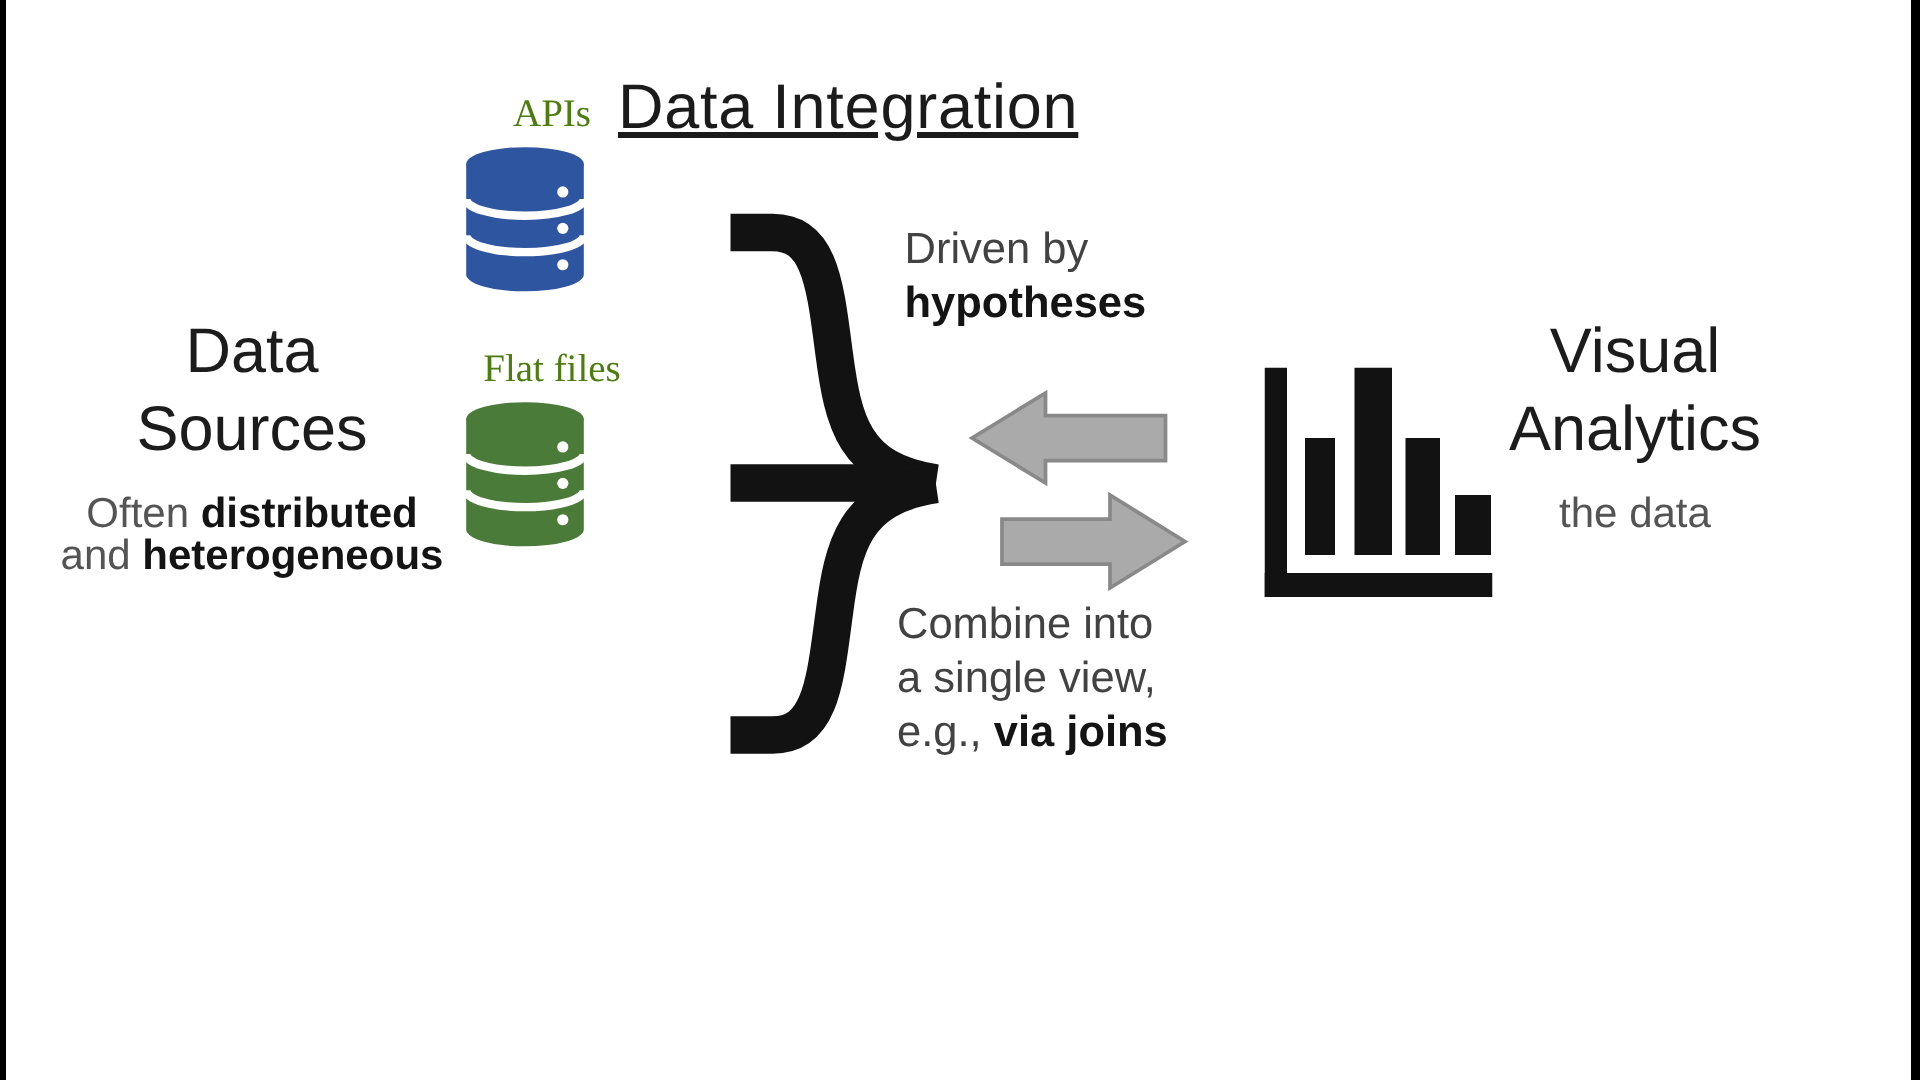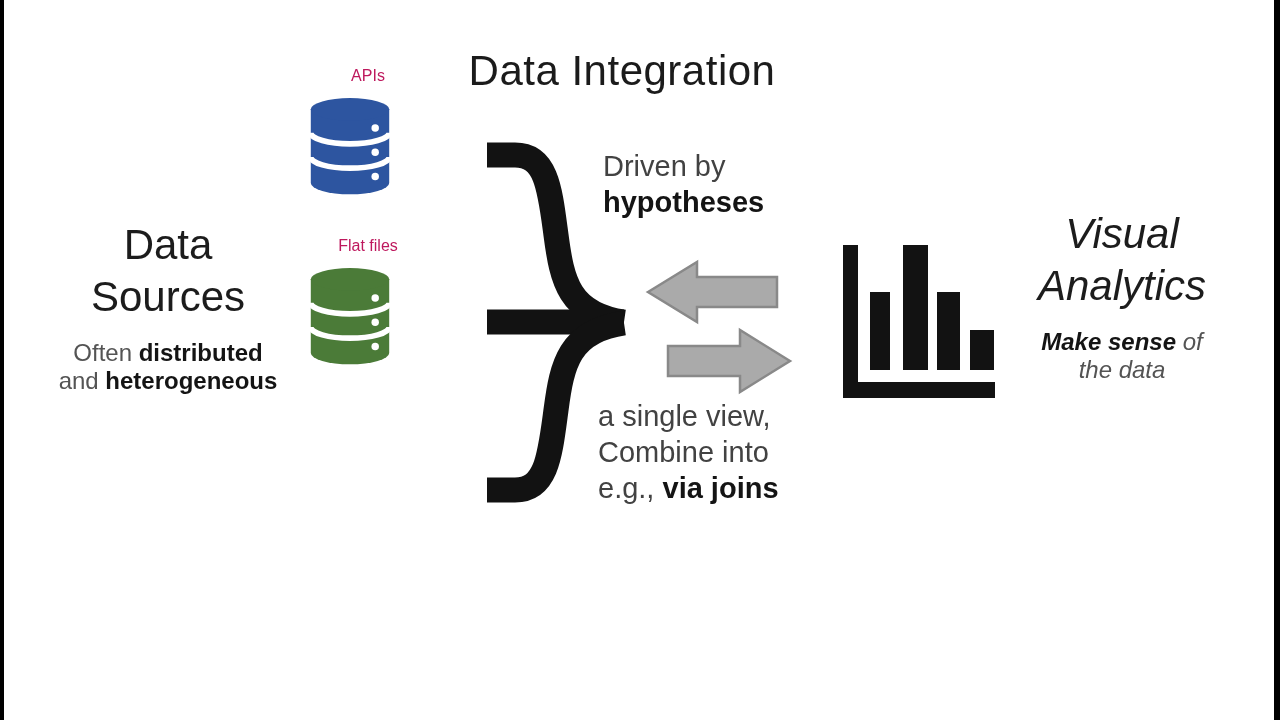--- a/index.html
+++ b/index.html
@@ -12,39 +12,39 @@
     color: #1c1c1c;
   }
   .letterbox { position: absolute; top: 0; height: 100%; background: #000; }
   .letterbox.left  { left: 0; width: 4px; }
   .letterbox.right { right: 0; width: 6px; }
 
   .abs { position: absolute; }
 
   .slide-title {
     left: 412px; top: 46px; width: 420px;
-    font-size: 42px; line-height: 50px; text-align: center;
-    color: #1b1b1b; letter-spacing: 0.5px;
+    font-size: 42px; line-height: 50px; text-align: left;
+    color: #1b1b1b; letter-spacing: 0.5px; text-decoration: underline;
   }
 
   .section-heading {
     font-size: 42px; line-height: 52px; text-align: center; color: #1c1c1c;
   }
   .section-sub {
     margin-top: 16px;
-    font-size: 24px; line-height: 28px; text-align: center; color: #545454;
+    font-size: 28px; line-height: 28px; text-align: center; color: #545454;
   }
   .section-sub b, .midtext b { color: #141414; font-weight: bold; }
 
-  .left-section  { left: 18px;  top: 219px; width: 300px; }
-  .right-section { left: 972px; top: 208px; width: 300px; font-style: italic; }
+  .left-section  { left: 18px;  top: 208px; width: 300px; }
+  .right-section { left: 940px; top: 208px; width: 300px; }
 
   .source-block { left: 308px; width: 120px; text-align: center; }
   .source-block .src-label {
-    font-size: 16px; line-height: 32px; color: #be185d;
+    font-size: 26px; line-height: 32px; color: #4d7c0f; font-family: Liberation Serif, serif;
   }
   .source-block svg { margin-top: 4px; }
 
   .midtext {
     width: 240px; text-align: left;
     font-size: 29px; line-height: 36px; color: #424242;
   }
   .driven-text  { left: 603px; top: 148px; }
   .combine-text { left: 598px; top: 398px; }
 
@@ -114,40 +114,39 @@
     <div>Driven by</div>
     <div><b>hypotheses</b></div>
   </div>
 
   <svg class="abs" style="left:640px; top:255px" width="160" height="145" viewBox="0 0 160 145">
     <polygon points="8,37 57,7 57,22 137,22 137,52 57,52 57,67" fill="#aaaaaa" stroke="#898989" stroke-width="2.5"></polygon>
     <polygon points="150,106 100,75 100,91 28,91 28,121 100,121 100,137" fill="#aaaaaa" stroke="#898989" stroke-width="2.5"></polygon>
   </svg>
 
   <div class="abs midtext combine-text">
+    <div>Combine into</div>
     <div>a single view,</div>
-    <div>Combine into</div>
     <div><span>e.g., </span><b>via joins</b></div>
   </div>
 
   <svg class="abs" style="left:843px; top:245px" width="152" height="153" viewBox="0 0 152 153">
     <g fill="#121212">
       <rect x="0" y="0" width="15" height="153"></rect>
       <rect x="0" y="137" width="152" height="16"></rect>
       <rect x="27" y="47" width="20" height="78"></rect>
       <rect x="60" y="0" width="25" height="125"></rect>
       <rect x="94" y="47" width="23" height="78"></rect>
       <rect x="127" y="85" width="24" height="40"></rect>
     </g>
   </svg>
 
   <div class="abs right-section">
     <div class="section-heading">
       <div>Visual</div>
       <div>Analytics</div>
     </div>
     <div class="section-sub">
-      <div><b>Make sense</b><span> of</span></div>
       <div>the data</div>
     </div>
   </div>
 
 </div>
 
 </body></html>

